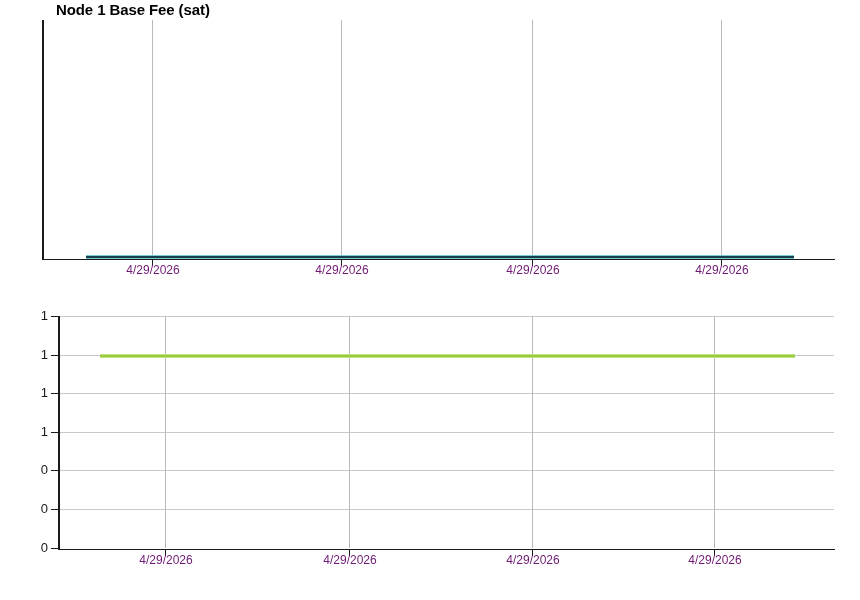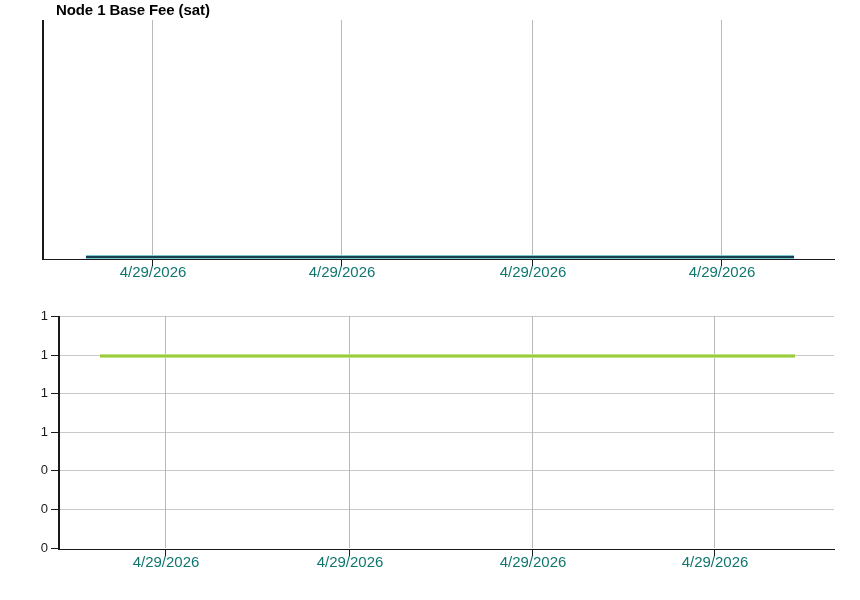--- a/index.html
+++ b/index.html
@@ -21,22 +21,22 @@
   }
   .axis-y { position: absolute; width: 1.5px; background: #1a1a1a; }
   .axis-x { position: absolute; height: 1.5px; background: #1a1a1a; }
   .vgrid  { position: absolute; width: 1.4px; background: #b9b9b9; }
   .hgrid  { position: absolute; height: 1.3px; background: #c9c9c9; }
   .xtick  { position: absolute; width: 1.4px; height: 6px; background: #1a1a1a; }
   .ytick  { position: absolute; width: 7px; height: 1.4px; background: #1a1a1a; }
   .xlabel {
     position: absolute;
     transform: translateX(-50%);
-    font-size: 15px;
-    color: #0f766e;
+    font-size: 12px;
+    color: #701a75;
     white-space: nowrap;
   }
   .ylabel {
     position: absolute;
     width: 22px;
     text-align: right;
     font-size: 13px;
     color: #1a1a1a;
     line-height: 16px;
   }

